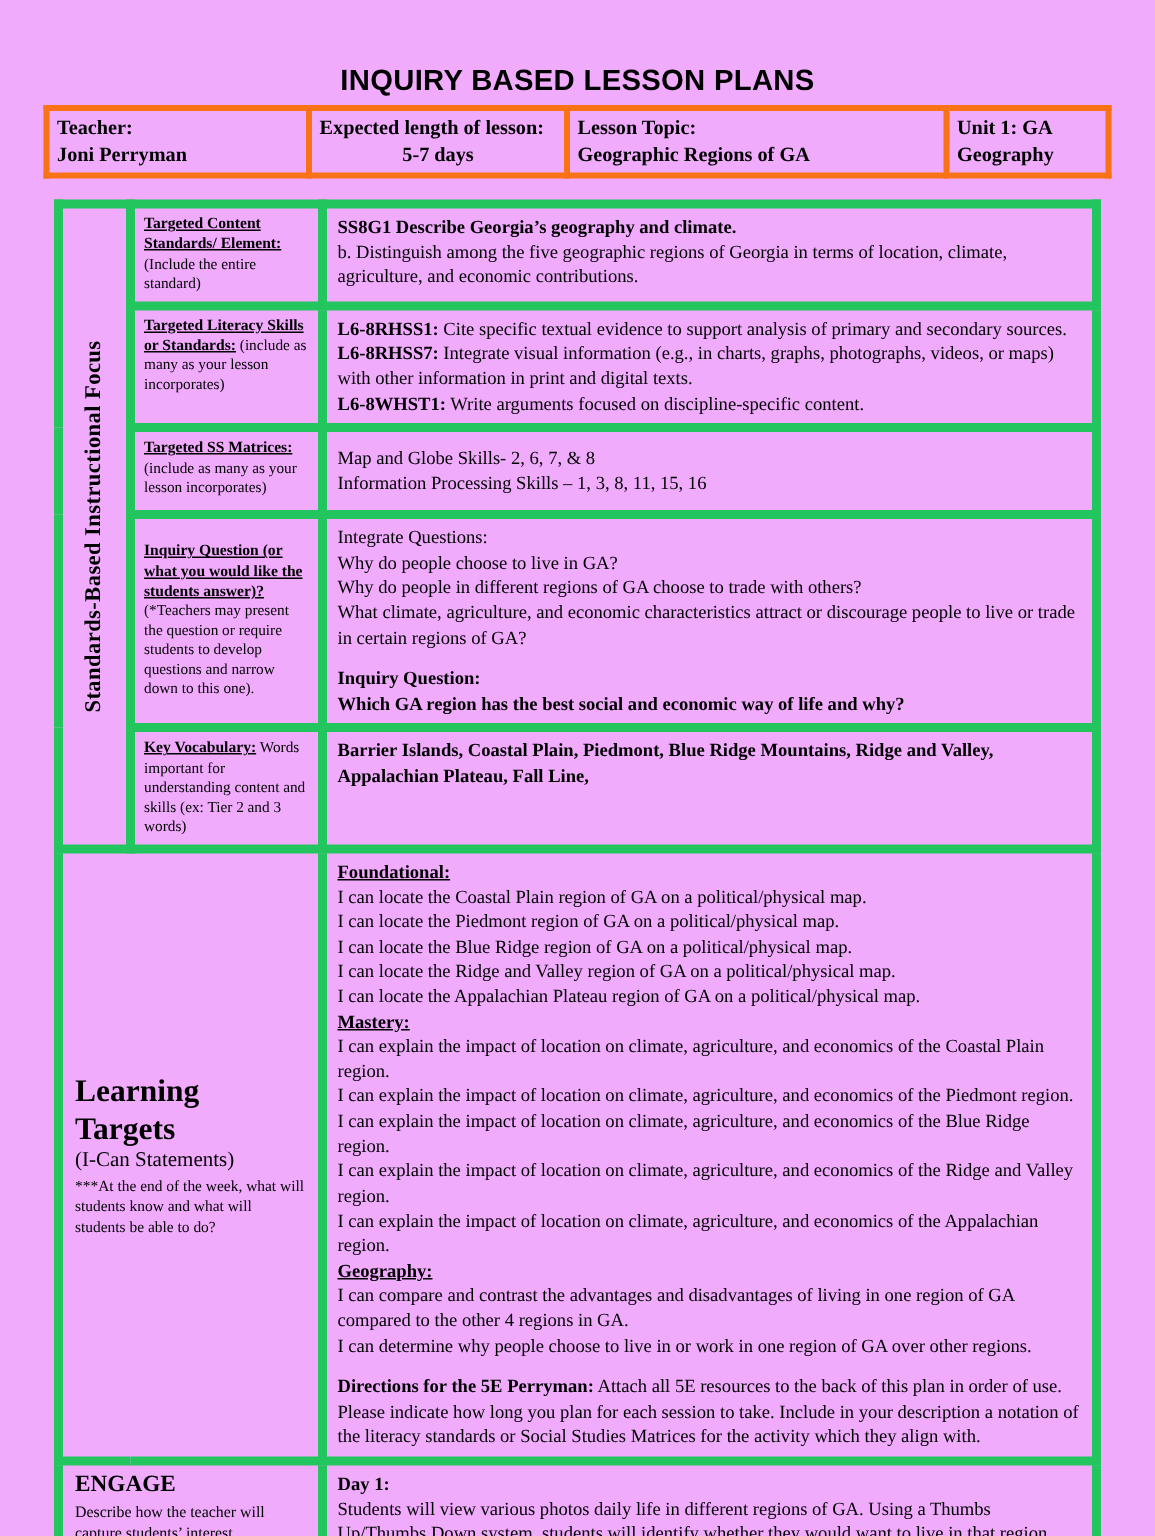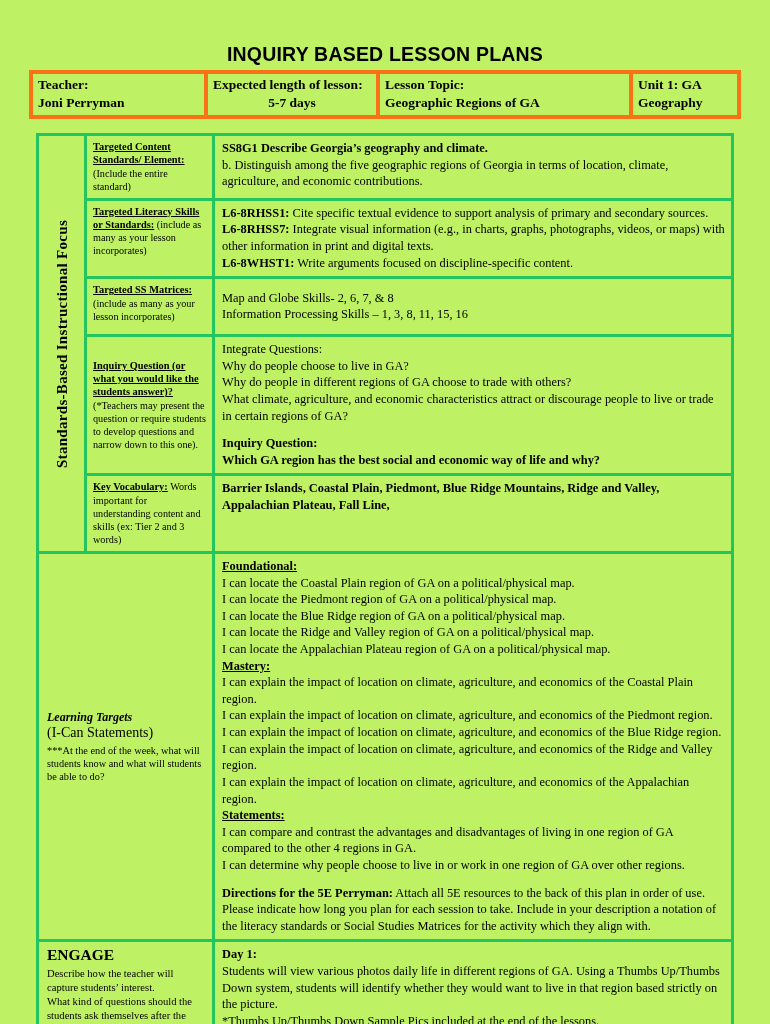--- a/index.html
+++ b/index.html
@@ -13,21 +13,21 @@
     height: 1024px;
     font-family: "Liberation Serif", "DejaVu Serif", serif;
     color: #000000;
     overflow: hidden;
   }
   .page {
     position: relative;
     width: 770px;
     height: 1024px;
     padding: 0;
-    background: #bef264;
+    background: #f0abfc;
   }
 
   
   .doc-title {
     text-align: center;
     font-family: "Liberation Sans", "DejaVu Sans", sans-serif;
     font-weight: bold;
     font-size: 19.5px;
     letter-spacing: 0.2px;
     padding-top: 44px;
@@ -62,21 +62,21 @@
   .hdr-line1 { display: block; }
   .hdr-line2 { display: block; }
   .center-val { text-align: center; }
 
   
   .body-table {
     width: 698px;
     margin: 14px auto 0 auto;
     border: 2px solid #333;
   }
-  .body-table td { border: 3px solid #22c55e; margin-left: 29px; }
+  .body-table td { border: 6px solid #22c55e; margin-left: 29px; }
 
   
   .vert-cell {
     width: 48px;
     padding: 0;
     position: relative;
     border-right: 1px solid #5a5a5a;
   }
   .vert-inner {
     position: absolute;
@@ -120,24 +120,23 @@
   .spacer-line { display: block; height: 11px; }
 
   
   .lt-cell {
     width: 176px;
     padding: 0 8px;
     vertical-align: middle;
   }
   .lt-title {
     font-weight: bold;
-    font-size: 12px;
+    font-size: 21px;
     line-height: 1.2;
     margin-bottom: 1px;
-    font-style: italic;
   }
   .lt-sub {
     font-size: 14px;
     line-height: 1.2;
     margin-bottom: 2px;
   }
   .lt-note {
     font-size: 10.3px;
     line-height: 1.3;
   }
@@ -269,21 +268,21 @@
         <p>I can locate the Piedmont region of GA on a political/physical map.</p>
         <p>I can locate the Blue Ridge region of GA on a political/physical map.</p>
         <p>I can locate the Ridge and Valley region of GA on a political/physical map.</p>
         <p>I can locate the Appalachian Plateau region of GA on a political/physical map.</p>
         <p class="bu">Mastery:</p>
         <p>I can explain the impact of location on climate, agriculture, and economics of the Coastal Plain region.</p>
         <p>I can explain the impact of location on climate, agriculture, and economics of the Piedmont region.</p>
         <p>I can explain the impact of location on climate, agriculture, and economics of the Blue Ridge region.</p>
         <p>I can explain the impact of location on climate, agriculture, and economics of the Ridge and Valley region.</p>
         <p>I can explain the impact of location on climate, agriculture, and economics of the Appalachian region.</p>
-        <p class="bu">Statements:</p>
+        <p class="bu">Geography:</p>
         <p>I can compare and contrast the advantages and disadvantages of living in one region of GA compared to the other 4 regions in GA.</p>
         <p>I can determine why people choose to live in or work in one region of GA over other regions.</p>
         <span class="spacer-line"></span>
         <p><span class="b">Directions for the 5E Perryman:</span><span> Attach all 5E resources to the back of this plan in order of use. Please indicate how long you plan for each session to take. Include in your description a notation of the literacy standards or Social Studies Matrices for the activity which they align with.</span></p>
       </td>
     </tr>
 
     <tr>
       <td class="engage-cell" colspan="2">
         <div class="engage-title">ENGAGE</div>

